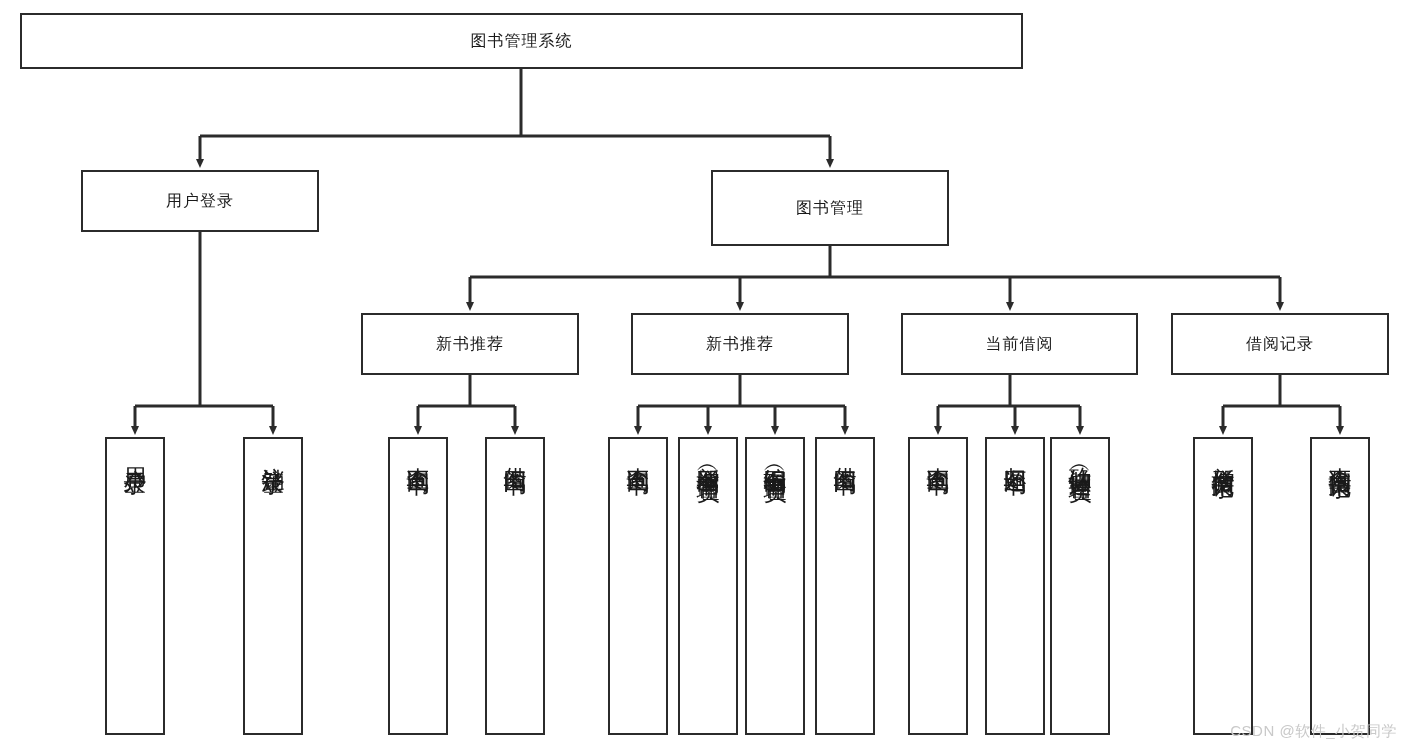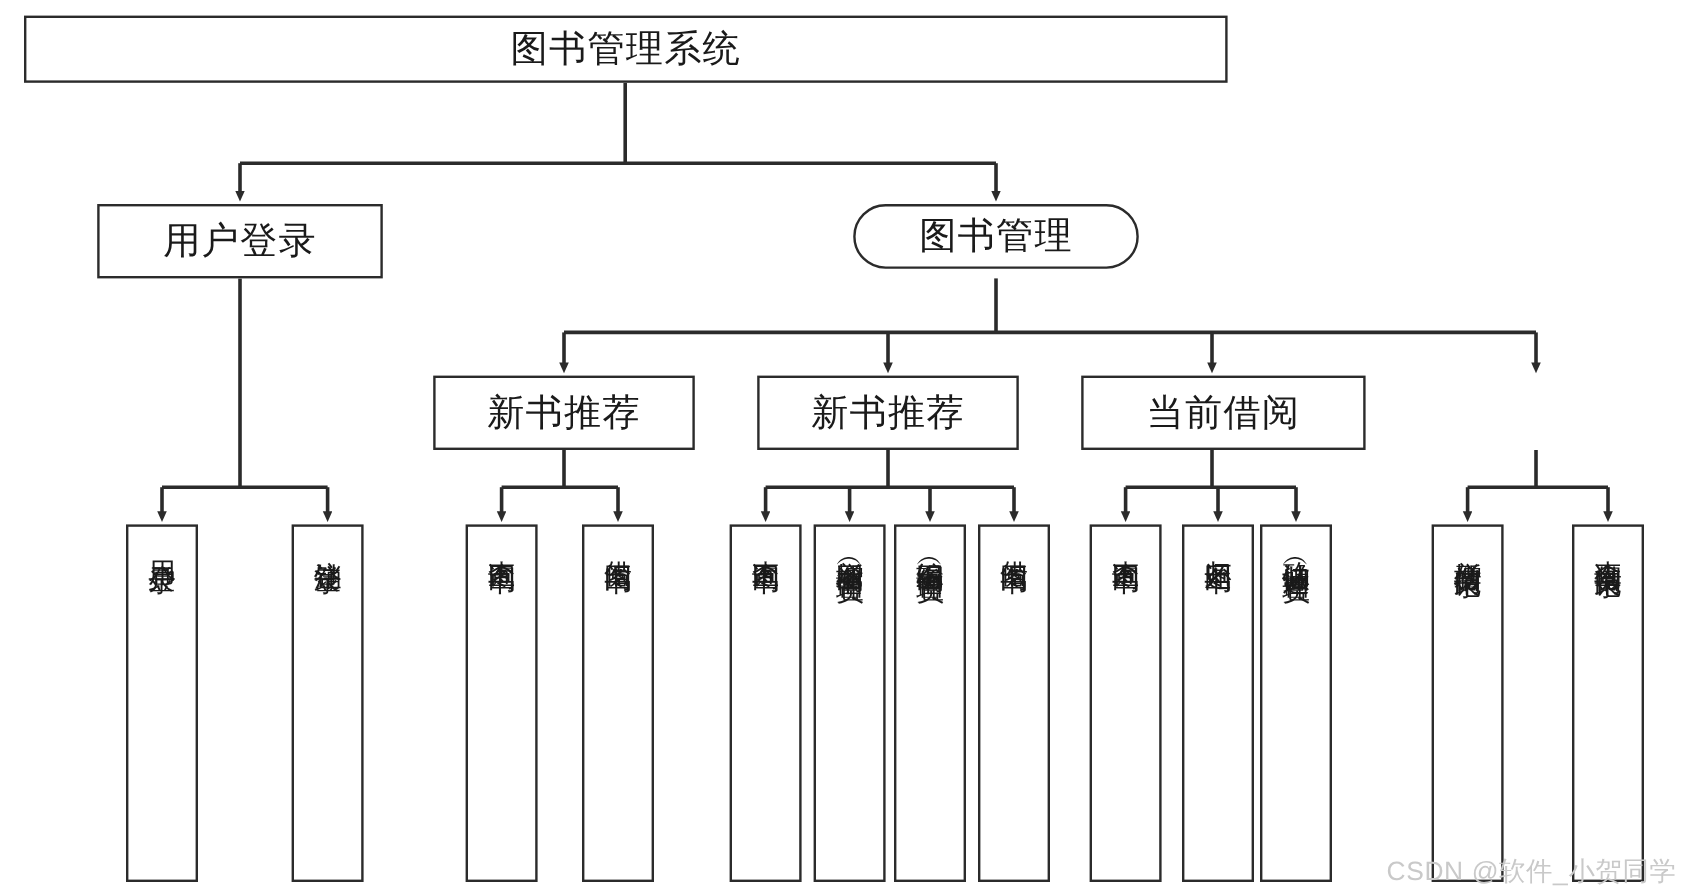--- a/index.html
+++ b/index.html
@@ -29,42 +29,42 @@
     position: absolute;
     box-sizing: border-box;
     border: 2.5px solid #2b2b2b;
     background: #ffffff;
     display: flex;
     align-items: center;
     justify-content: center;
     color: #1a1a1a;
   }
   .node.horiz {
-    font-size: 31px;
+    font-size: 16px;
     letter-spacing: 1px;
   }
   .node.vert {
     align-items: flex-start;
     justify-content: center;
     padding-top: 10px;
   }
   .vlabel {
     writing-mode: vertical-rl;
     text-orientation: upright;
     font-size: 23px;
     line-height: 1.18;
     letter-spacing: 2px;
     white-space: nowrap;
     color: #1a1a1a;
   }
   .watermark {
     position: absolute;
     right: 8px;
     bottom: 6px;
-    font-size: 22px;
+    font-size: 15px;
     color: #c9c9c9;
     letter-spacing: 0.5px;
     white-space: nowrap;
     user-select: none;
   }
 </style>
 </head>
 <body>
 
 <div id="canvas">
@@ -119,32 +119,35 @@
     </g>
   </svg>
 
   <div class="node horiz" id="root-node" style="left: 20px; top: 13px; width: 1003px; height: 56px;">
     <span>图书管理系统</span>
   </div>
 
   <div class="node horiz" id="l2-0" style="left: 81px; top: 170px; width: 238px; height: 62px;">
     <span>用户登录</span>
   </div>
-  <div class="node horiz" id="l2-1" style="left: 711px; top: 170px; width: 238px; height: 54px; border-radius: 27px;">
+  <div class="node horiz" id="l2-1" style="left: 711px; top: 170px; width: 238px; height: 76px;">
     <span>图书管理</span>
   </div>
 
   <div class="node horiz" id="l3-0" style="left: 361px; top: 313px; width: 218px; height: 62px;">
     <span>新书推荐</span>
   </div>
   <div class="node horiz" id="l3-1" style="left: 631px; top: 313px; width: 218px; height: 62px;">
     <span>新书推荐</span>
   </div>
   <div class="node horiz" id="l3-2" style="left: 901px; top: 313px; width: 237px; height: 62px;">
     <span>当前借阅</span>
+  </div>
+  <div class="node horiz" id="l3-3" style="left: 1171px; top: 313px; width: 218px; height: 62px;">
+    <span>借阅记录</span>
   </div>
 
   <div class="node vert" id="lf-0" style="left: 105px; top: 437px; width: 60px; height: 298px;">
     <span class="vlabel">用户登录</span>
   </div>
   <div class="node vert" id="lf-1" style="left: 243px; top: 437px; width: 60px; height: 298px;">
     <span class="vlabel">注销登录</span>
   </div>
   <div class="node vert" id="lf-2" style="left: 388px; top: 437px; width: 60px; height: 298px;">
     <span class="vlabel">查询图书</span>

